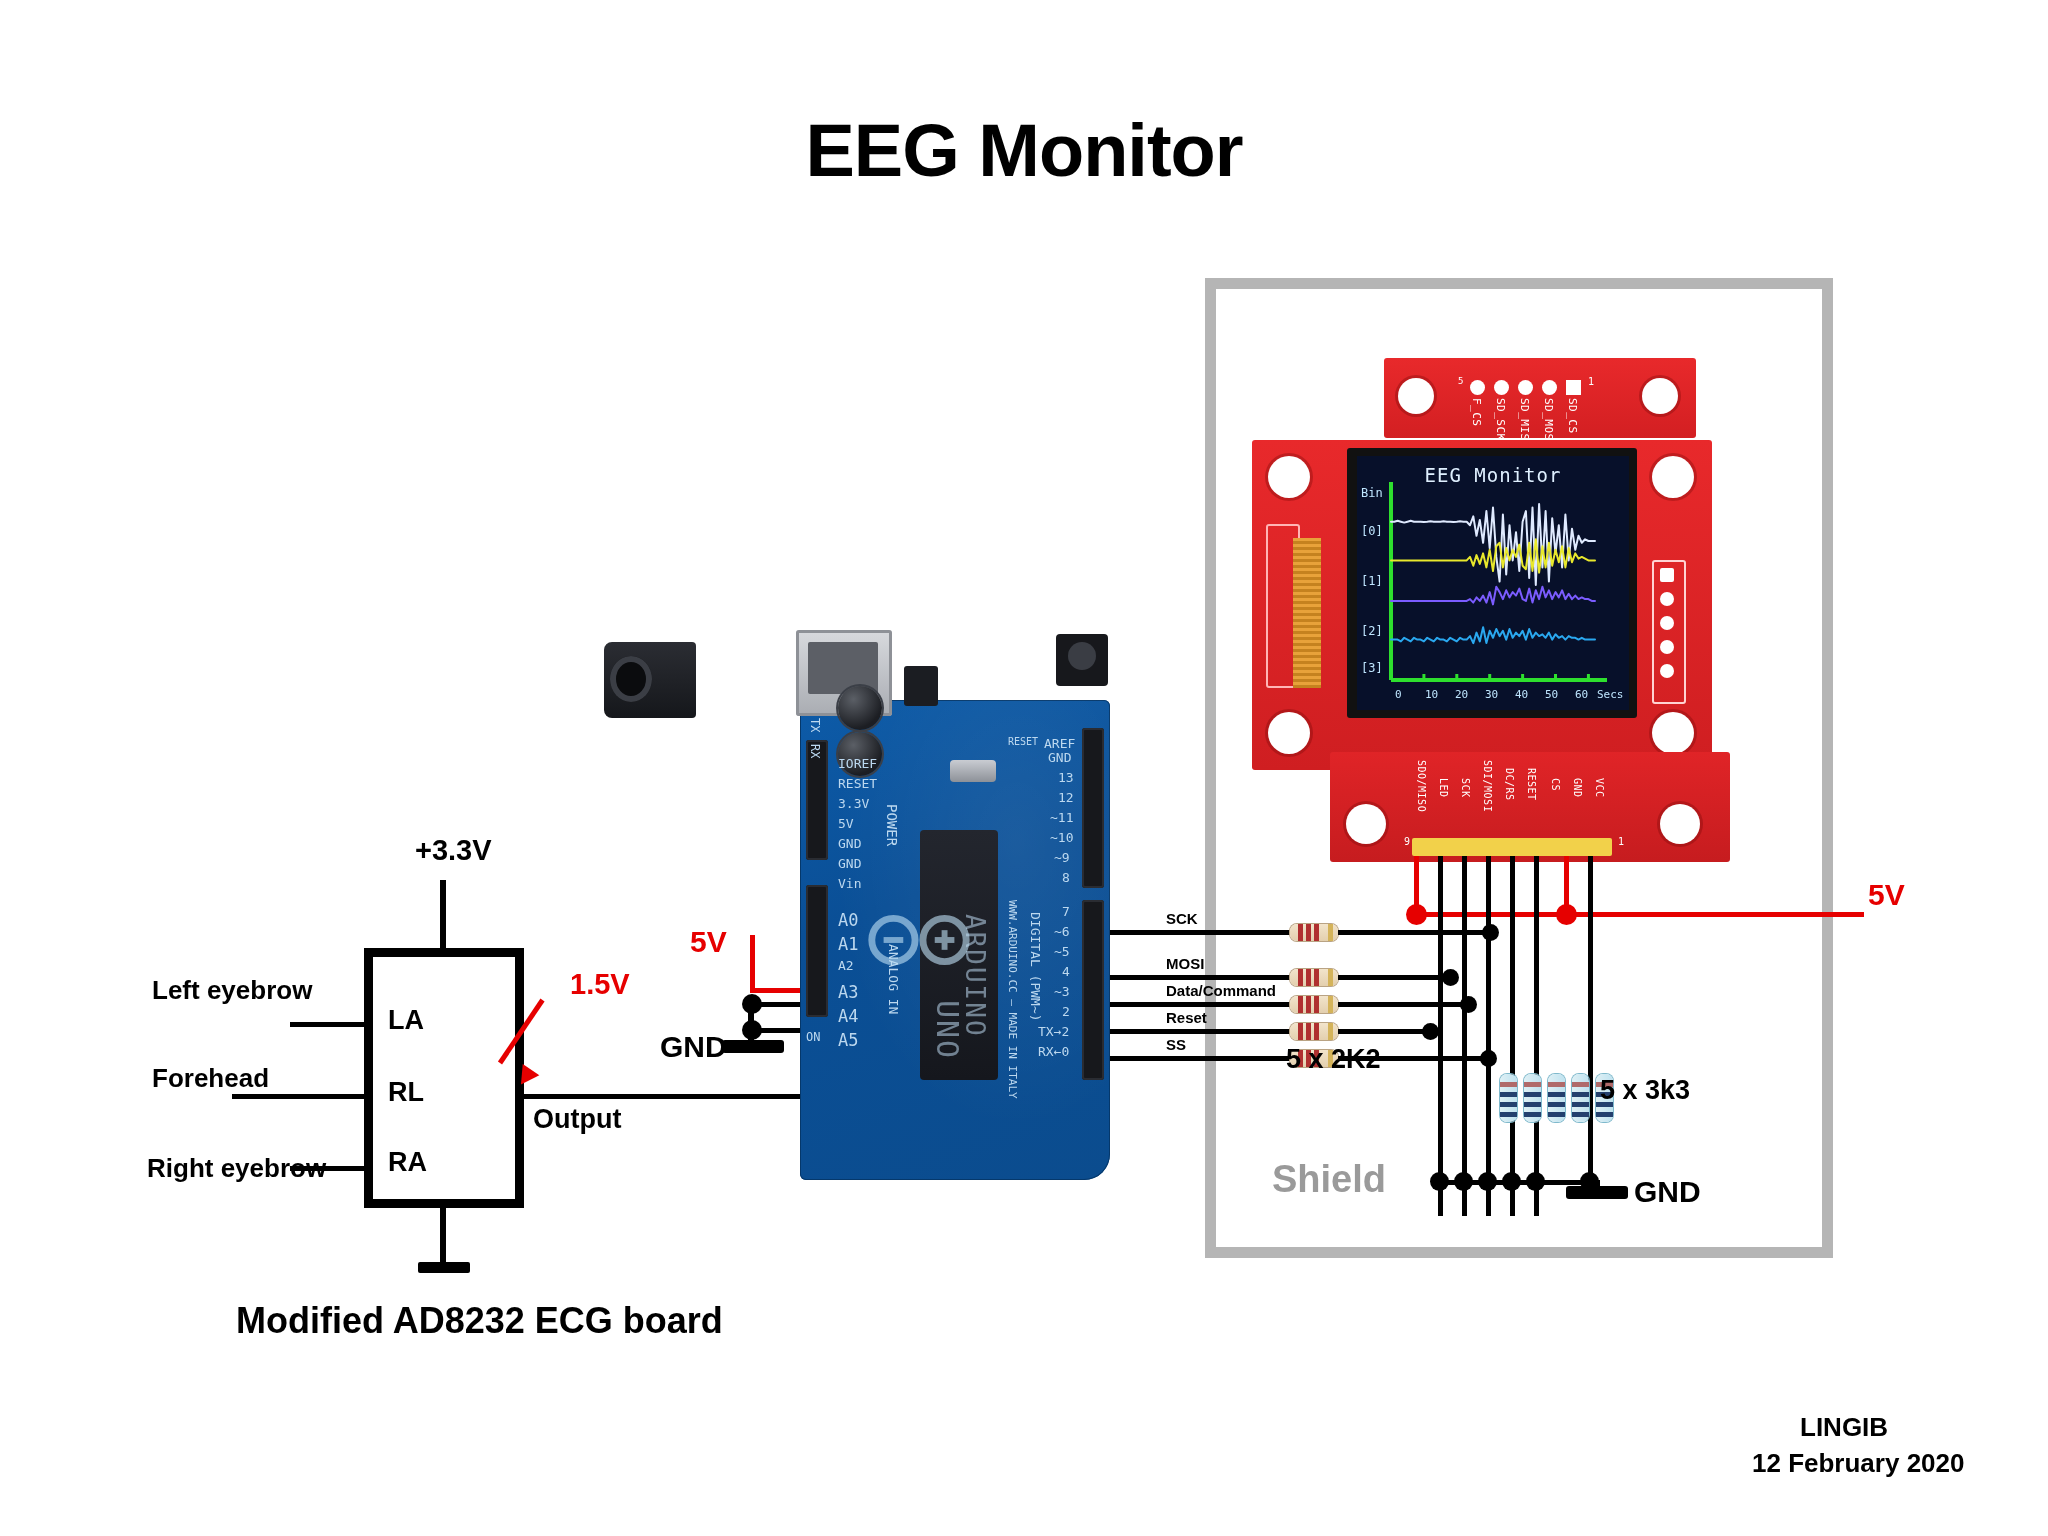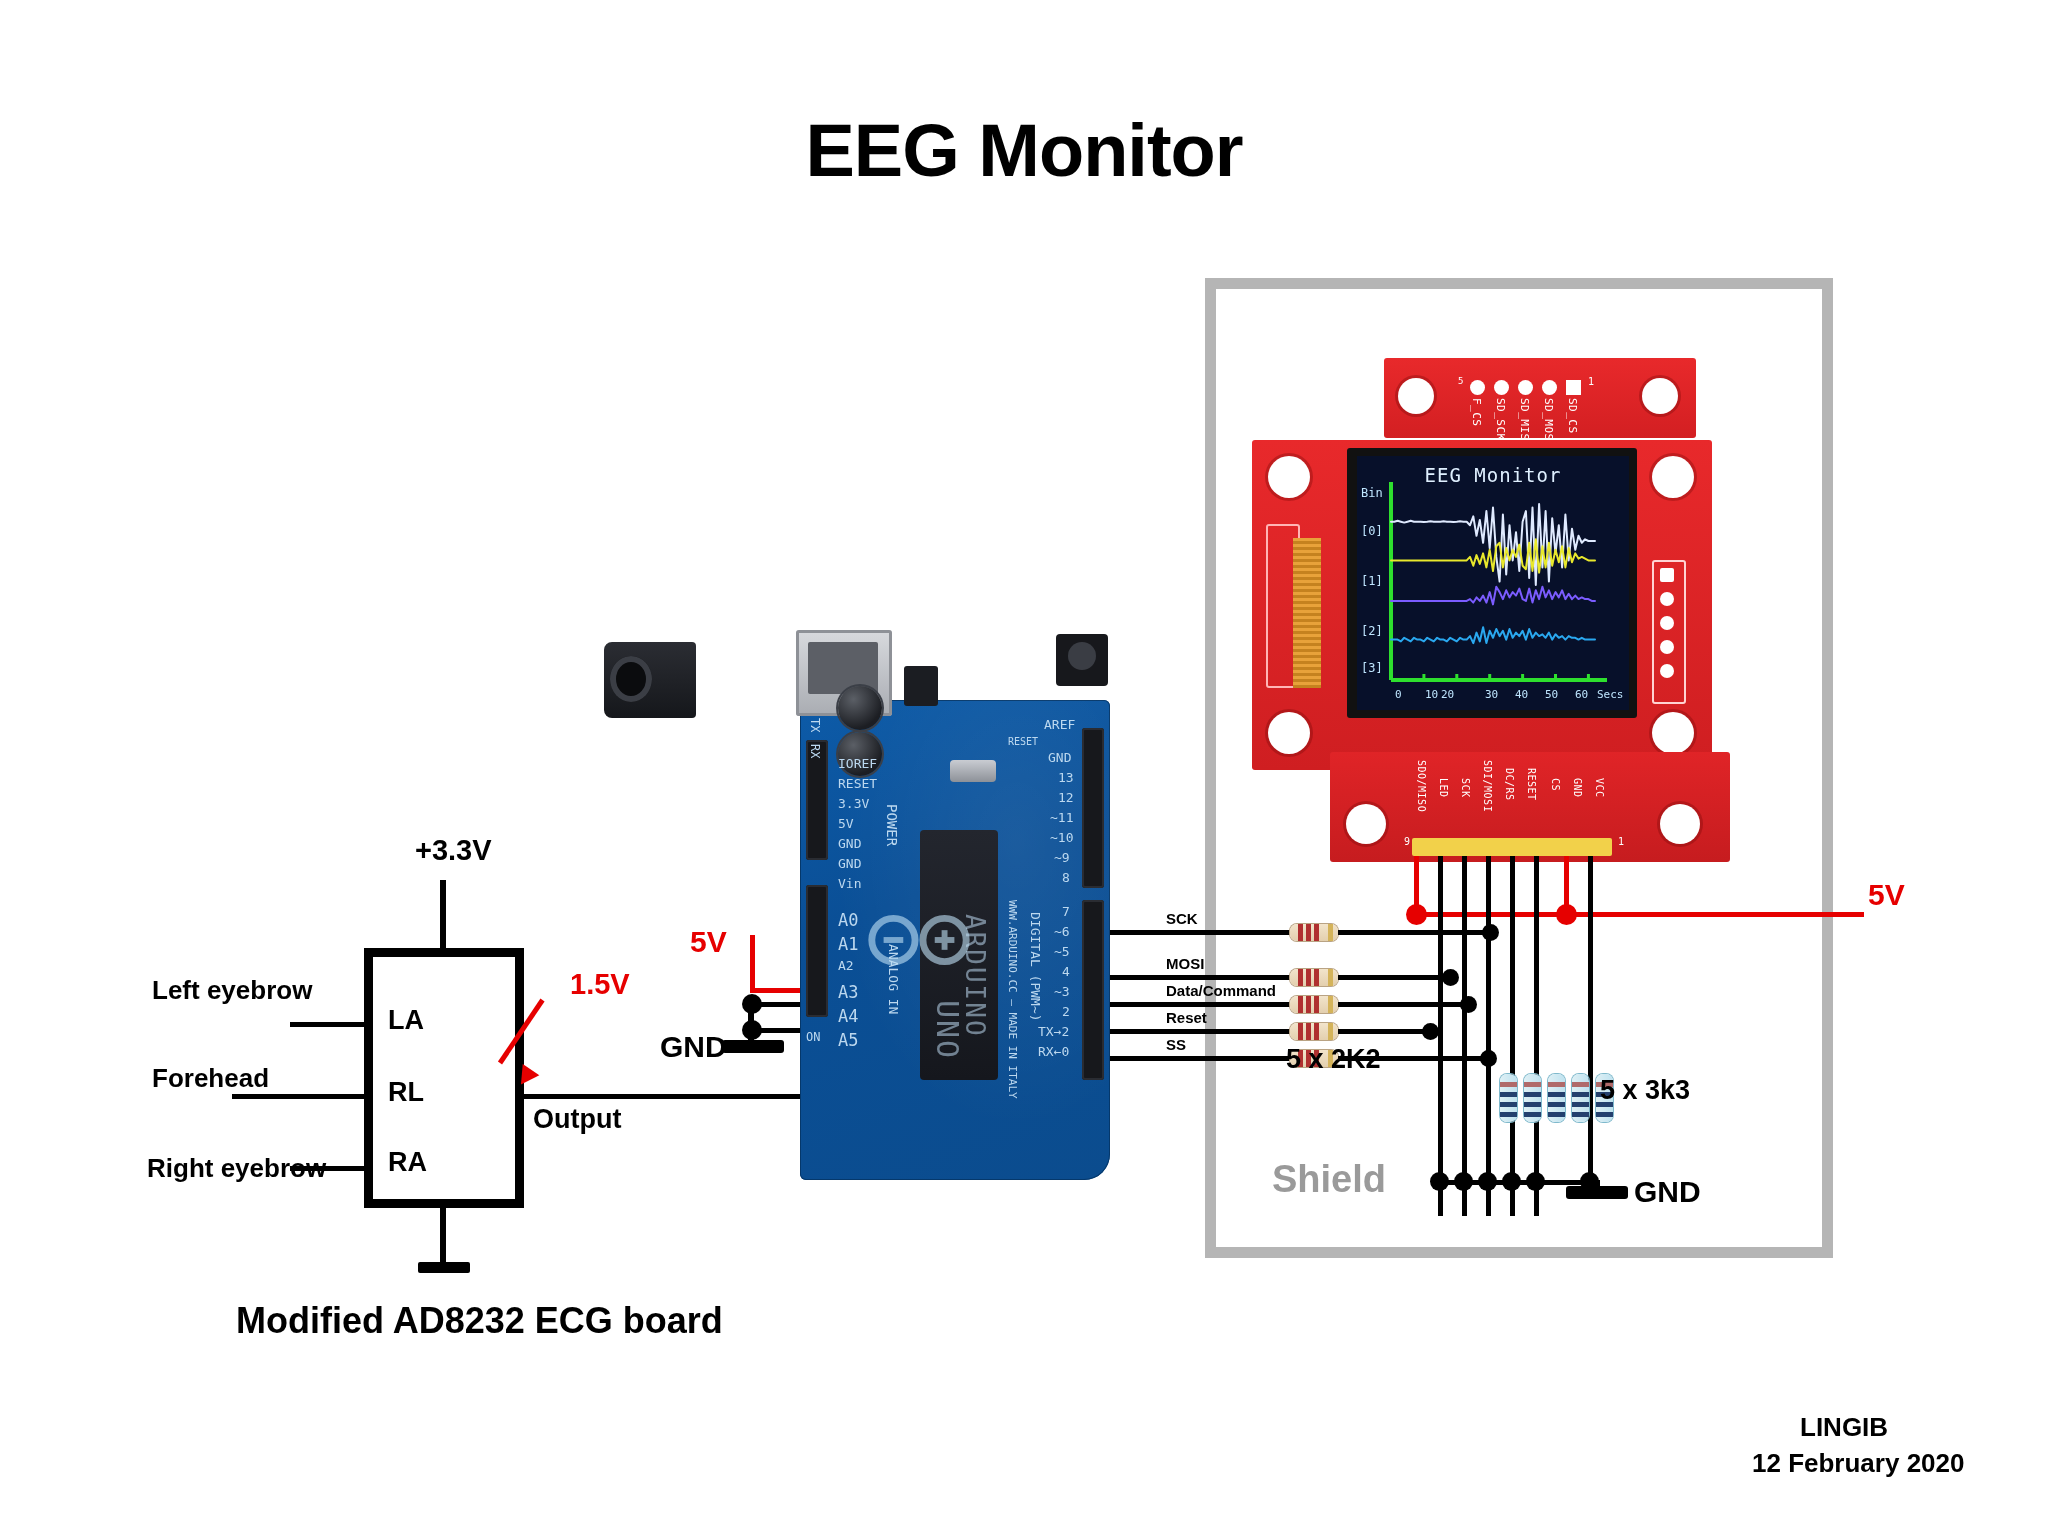--- a/index.html
+++ b/index.html
@@ -183,21 +183,21 @@
   <div class="silk vert" style="left:84px;top:104px;font-size:14px">POWER</div>
 
   <div class="silk" style="left:38px;top:210px;font-size:17px">A0</div>
   <div class="silk" style="left:38px;top:234px;font-size:17px">A1</div>
   <div class="silk" style="left:38px;top:258px;font-size:13px">A2</div>
   <div class="silk" style="left:38px;top:282px;font-size:17px">A3</div>
   <div class="silk" style="left:38px;top:306px;font-size:17px">A4</div>
   <div class="silk" style="left:38px;top:330px;font-size:17px">A5</div>
   <div class="silk vert" style="left:86px;top:244px;font-size:13px">ANALOG IN</div>
 
-  <div class="silk" style="left:244px;top:17px">AREF</div>
+  <div class="silk" style="left:244px;top:36px">AREF</div>
   <div class="silk" style="left:248px;top:50px">GND</div>
   <div class="silk" style="left:258px;top:70px">13</div>
   <div class="silk" style="left:258px;top:90px">12</div>
   <div class="silk" style="left:250px;top:110px">~11</div>
   <div class="silk" style="left:250px;top:130px">~10</div>
   <div class="silk" style="left:254px;top:150px">~9</div>
   <div class="silk" style="left:262px;top:170px">8</div>
 
   <div class="silk" style="left:262px;top:204px">7</div>
   <div class="silk" style="left:254px;top:224px">~6</div>
@@ -281,21 +281,21 @@
       <line x1="165.61290322580643" y1="224" x2="165.61290322580643" y2="218" stroke="#2ee02e" stroke-width="3"></line>
       <line x1="198.51612903225805" y1="224" x2="198.51612903225805" y2="218" stroke="#2ee02e" stroke-width="3"></line>
       <line x1="231.4193548387097" y1="224" x2="231.4193548387097" y2="218" stroke="#2ee02e" stroke-width="3"></line>
       <polyline points="34.0,65.7 37.3,65.7 40.6,64.8 43.9,65.7 47.2,66.6 50.5,65.7 53.7,64.8 57.0,65.7 60.3,65.7 63.6,65.7 66.9,66.0 70.2,65.7 73.5,65.3 76.8,65.7 80.1,65.7 83.4,65.7 86.6,65.3 89.9,65.7 93.2,65.7 96.5,66.0 99.8,65.7 103.1,65.3 106.4,65.7 109.7,65.7 113.0,69.2 116.3,60.4 119.5,79.8 122.8,63.9 126.1,86.8 129.4,55.1 132.7,92.1 136.0,51.6 139.3,100.9 142.6,125.5 145.9,58.6 149.2,118.5 152.5,69.2 155.7,104.4 159.0,76.2 162.3,115.0 165.6,65.7 168.9,55.1 172.2,122.0 175.5,51.6 178.8,129.0 182.1,48.1 185.4,111.4 188.6,55.1 191.9,125.5 195.2,62.2 198.5,97.4 201.8,69.2 205.1,111.4 208.4,58.6 211.7,104.4 215.0,72.7 218.3,93.8 221.5,79.8 224.8,86.8 228.1,83.3 231.4,85.0 234.7,85.0 238.0,85.0" fill="none" stroke="#dfeaff" stroke-width="2" stroke-linejoin="round" stroke-linecap="round"></polyline>
       <polyline points="34.0,104.4 37.3,104.4 40.6,104.4 43.9,104.4 47.2,104.4 50.5,104.4 53.7,104.4 57.0,104.4 60.3,104.4 63.6,104.4 66.9,104.4 70.2,104.4 73.5,104.4 76.8,104.4 80.1,104.4 83.4,104.4 86.6,104.4 89.9,104.4 93.2,104.4 96.5,104.4 99.8,104.4 103.1,104.4 106.4,104.4 109.7,104.4 113.0,100.9 116.3,109.7 119.5,99.1 122.8,107.9 126.1,97.4 129.4,111.4 132.7,93.8 136.0,115.0 139.3,90.3 142.6,86.8 145.9,111.4 149.2,92.1 152.5,104.4 155.7,93.8 159.0,100.9 162.3,88.6 165.6,109.7 168.9,113.2 172.2,86.8 175.5,115.0 178.8,83.3 182.1,116.7 185.4,90.3 188.6,111.4 191.9,86.8 195.2,109.7 198.5,93.8 201.8,106.2 205.1,90.3 208.4,111.4 211.7,92.1 215.0,106.2 218.3,97.4 221.5,102.6 224.8,100.9 228.1,102.6 231.4,104.4 234.7,104.4 238.0,104.4" fill="none" stroke="#e8e82c" stroke-width="2" stroke-linejoin="round" stroke-linecap="round"></polyline>
       <polyline points="34.0,144.9 37.3,144.9 40.6,144.9 43.9,144.9 47.2,144.9 50.5,144.9 53.7,144.9 57.0,144.9 60.3,144.9 63.6,144.9 66.9,144.9 70.2,144.9 73.5,144.9 76.8,144.9 80.1,144.9 83.4,144.9 86.6,144.9 89.9,144.9 93.2,144.9 96.5,144.9 99.8,144.9 103.1,144.9 106.4,144.9 109.7,144.9 113.0,143.1 116.3,146.6 119.5,141.4 122.8,144.9 126.1,139.6 129.4,146.6 132.7,136.1 136.0,148.4 139.3,130.8 142.6,136.1 145.9,143.1 149.2,134.3 152.5,141.4 155.7,136.1 159.0,139.6 162.3,132.6 165.6,143.1 168.9,144.9 172.2,132.6 175.5,146.6 178.8,134.3 182.1,143.1 185.4,130.8 188.6,141.4 191.9,134.3 195.2,143.1 198.5,136.1 201.8,141.4 205.1,134.3 208.4,143.1 211.7,137.8 215.0,143.1 218.3,139.6 221.5,143.1 224.8,141.4 228.1,143.1 231.4,143.1 234.7,144.9 238.0,144.9" fill="none" stroke="#7b5cff" stroke-width="2" stroke-linejoin="round" stroke-linecap="round"></polyline>
       <polyline points="34.0,183.6 37.3,183.6 40.6,183.6 43.9,185.4 47.2,181.8 50.5,183.6 53.7,185.4 57.0,181.8 60.3,183.6 63.6,183.6 66.9,185.4 70.2,181.8 73.5,183.6 76.8,185.4 80.1,181.8 83.4,183.6 86.6,183.6 89.9,185.4 93.2,181.8 96.5,183.6 99.8,185.4 103.1,181.8 106.4,183.6 109.7,183.6 113.0,180.1 116.3,187.1 119.5,176.6 122.8,185.4 126.1,171.3 129.4,187.1 132.7,174.8 136.0,181.8 139.3,173.0 142.6,180.1 145.9,174.8 149.2,183.6 152.5,173.0 155.7,181.8 159.0,176.6 162.3,180.1 165.6,174.8 168.9,183.6 172.2,173.0 175.5,181.8 178.8,176.6 182.1,180.1 185.4,178.3 188.6,181.8 191.9,176.6 195.2,183.6 198.5,178.3 201.8,181.8 205.1,180.1 208.4,183.6 211.7,180.1 215.0,181.8 218.3,181.8 221.5,183.6 224.8,181.8 228.1,183.6 231.4,183.6 234.7,183.6 238.0,183.6" fill="none" stroke="#2aa8ef" stroke-width="2" stroke-linejoin="round" stroke-linecap="round"></polyline>
     </svg>
   <div class="xlab" id="xt0" style="left:38px;top:232px">0</div>
   <div class="xlab" id="xt1" style="left:68px;top:232px">10</div>
-  <div class="xlab" id="xt2" style="left:84px;top:232px">20</div>
+  <div class="xlab" id="xt2" style="left:98px;top:232px">20</div>
   <div class="xlab" id="xt3" style="left:128px;top:232px">30</div>
   <div class="xlab" id="xt4" style="left:158px;top:232px">40</div>
   <div class="xlab" id="xt5" style="left:188px;top:232px">50</div>
   <div class="xlab" id="xt6" style="left:218px;top:232px">60</div>
   <div class="xlab" id="xunit" style="left:240px;top:232px">Secs</div>
 </div>
 
 <div class="abs" id="pcb-bot">
   <div class="pcb-hole" style="left:16px;top:52px;width:40px;height:40px"></div>
   <div class="pcb-hole" style="left:330px;top:52px;width:40px;height:40px"></div>

